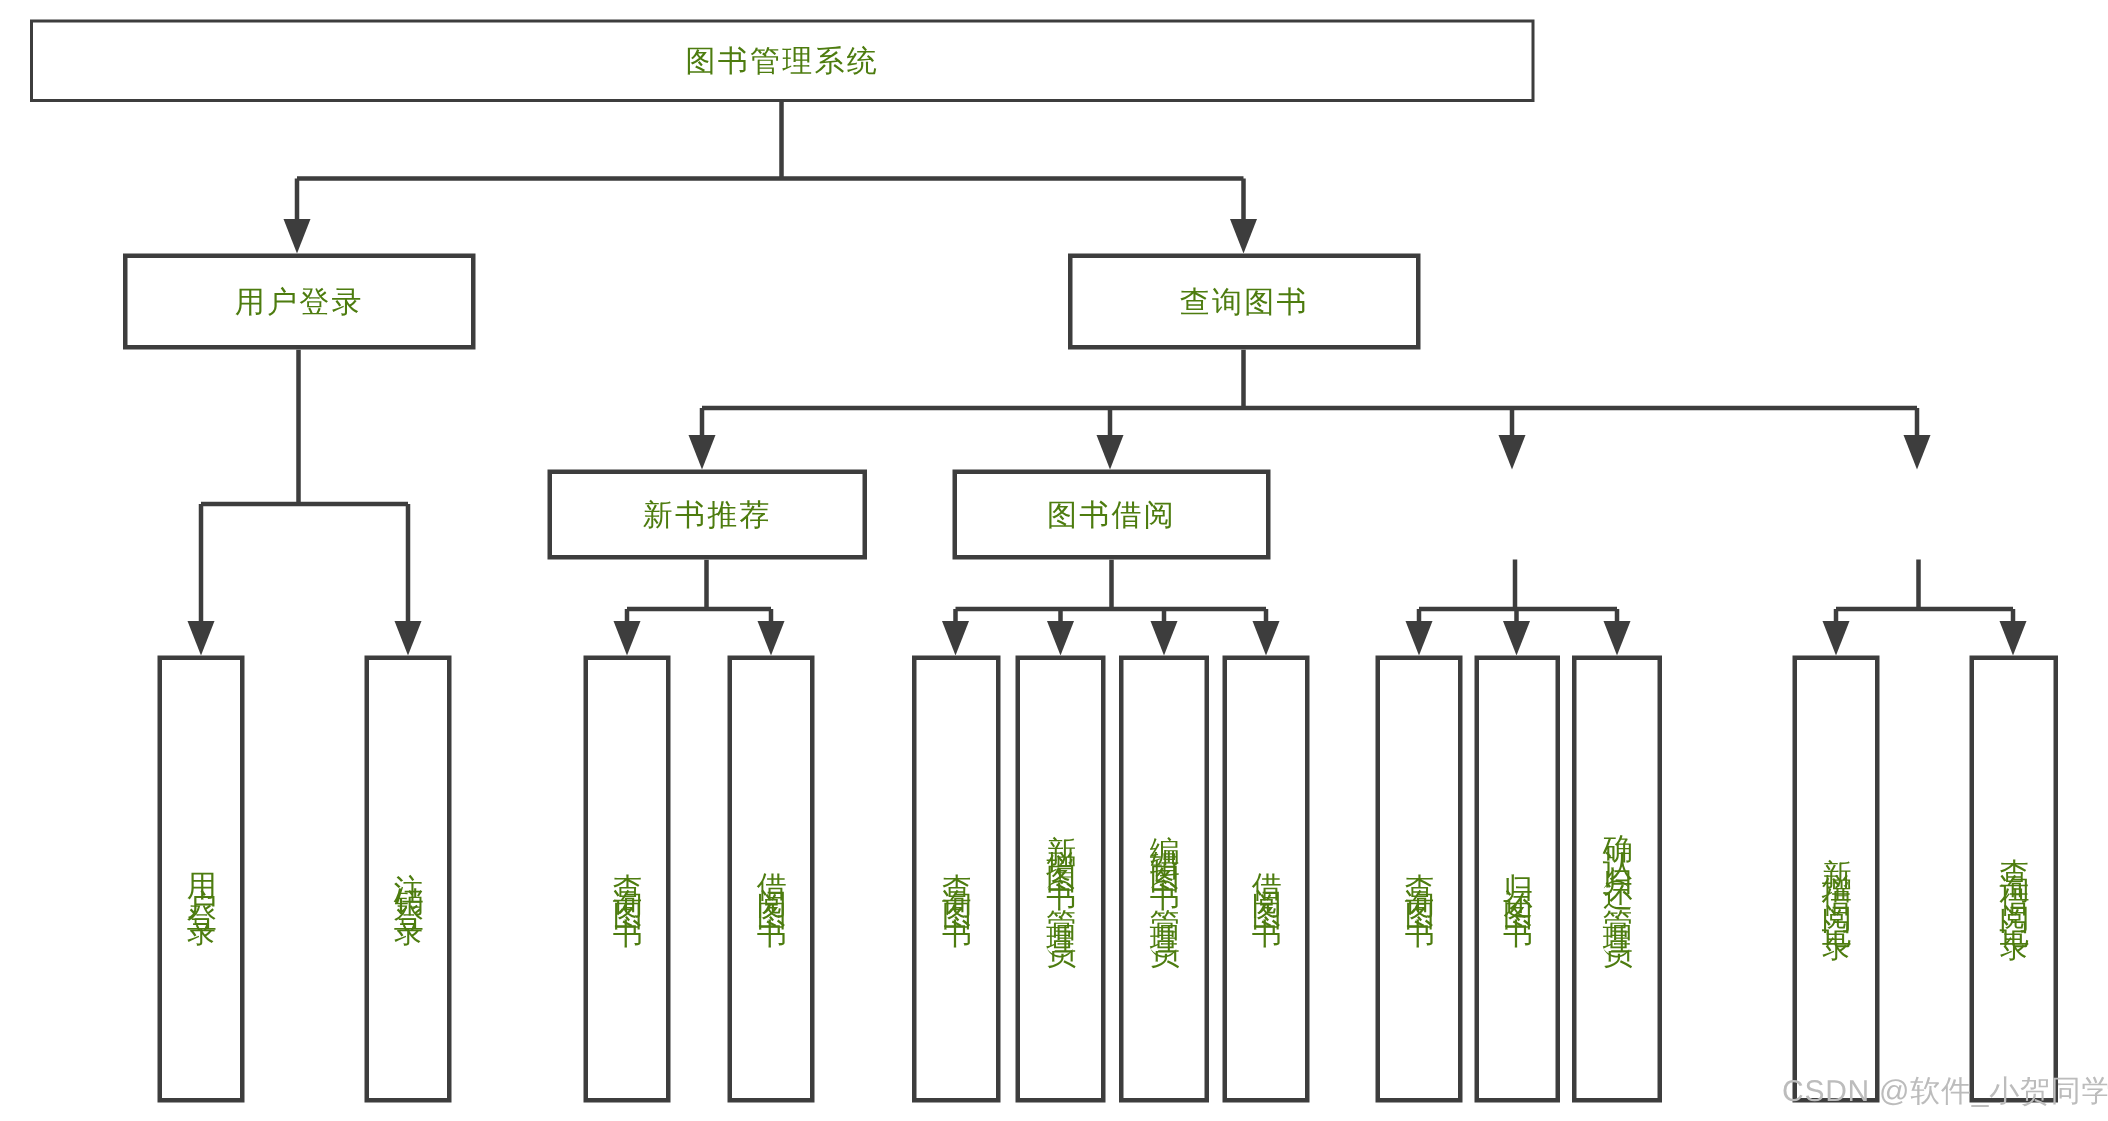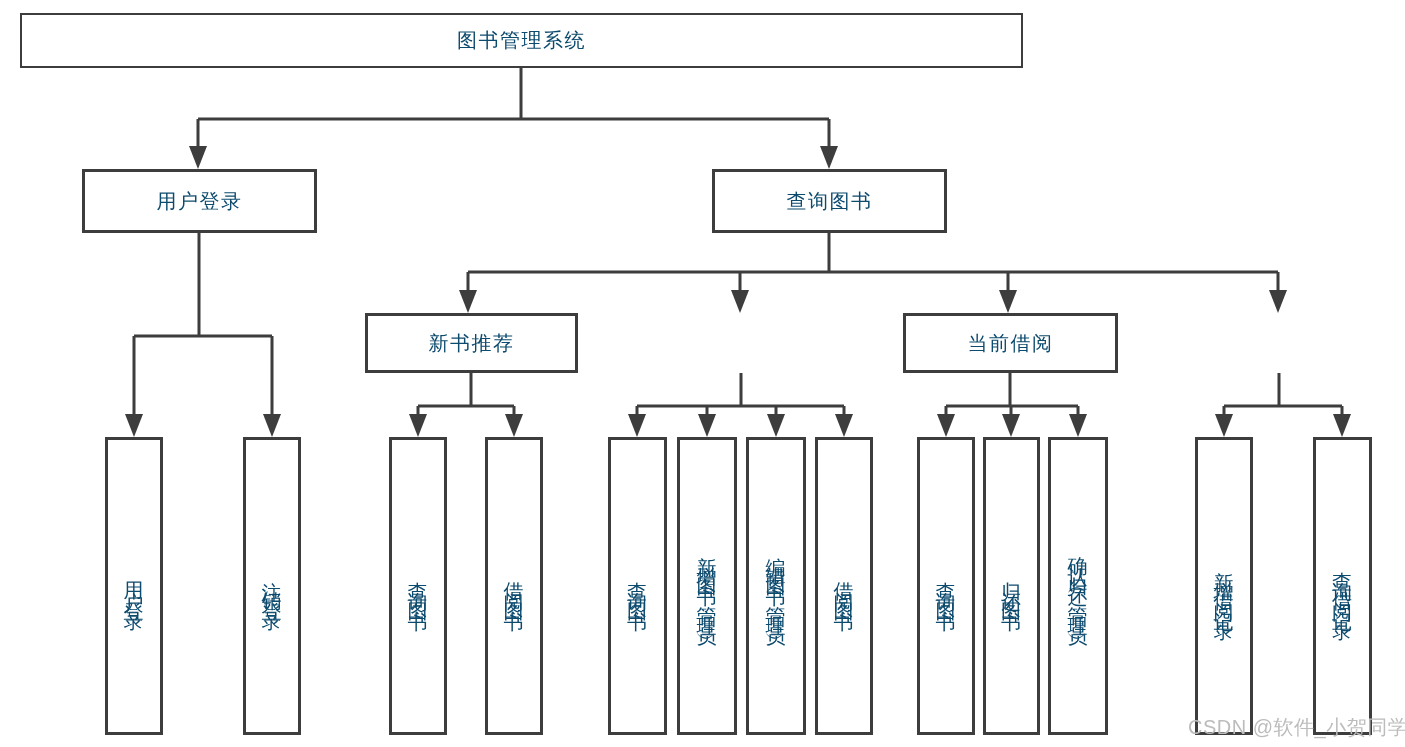--- a/index.html
+++ b/index.html
@@ -22,21 +22,21 @@
     pointer-events: none;
   }
   .node {
     position: absolute;
     box-sizing: border-box;
     background: #ffffff;
     border: 3px solid #3d3d3d;
     display: flex;
     align-items: center;
     justify-content: center;
-    color: #0c4a6e;
+    color: #4d7c0f;
     font-size: 20px;
     letter-spacing: 1.5px;
     z-index: 2;
   }
   .node.root {
     border-width: 2px;
   }
   .node.v span {
     writing-mode: vertical-rl;
     text-orientation: mixed;
@@ -129,22 +129,22 @@
   <div class="node" style="left:82px;top:169px;width:235px;height:64px">
     <span>用户登录</span>
   </div>
   <div class="node" style="left:712px;top:169px;width:235px;height:64px">
     <span>查询图书</span>
   </div>
 
   <div class="node" style="left:365px;top:313px;width:213px;height:60px">
     <span>新书推荐</span>
   </div>
-  <div class="node" style="left:903px;top:313px;width:215px;height:60px">
-    <span>当前借阅</span>
+  <div class="node" style="left:635px;top:313px;width:212px;height:60px">
+    <span>图书借阅</span>
   </div>
 
   <div class="node v" style="left:105px;top:437px;width:58px;height:298px">
     <span>用户登录</span>
   </div>
   <div class="node v" style="left:243px;top:437px;width:58px;height:298px">
     <span>注销登录</span>
   </div>
 
   <div class="node v" style="left:389px;top:437px;width:58px;height:298px">

